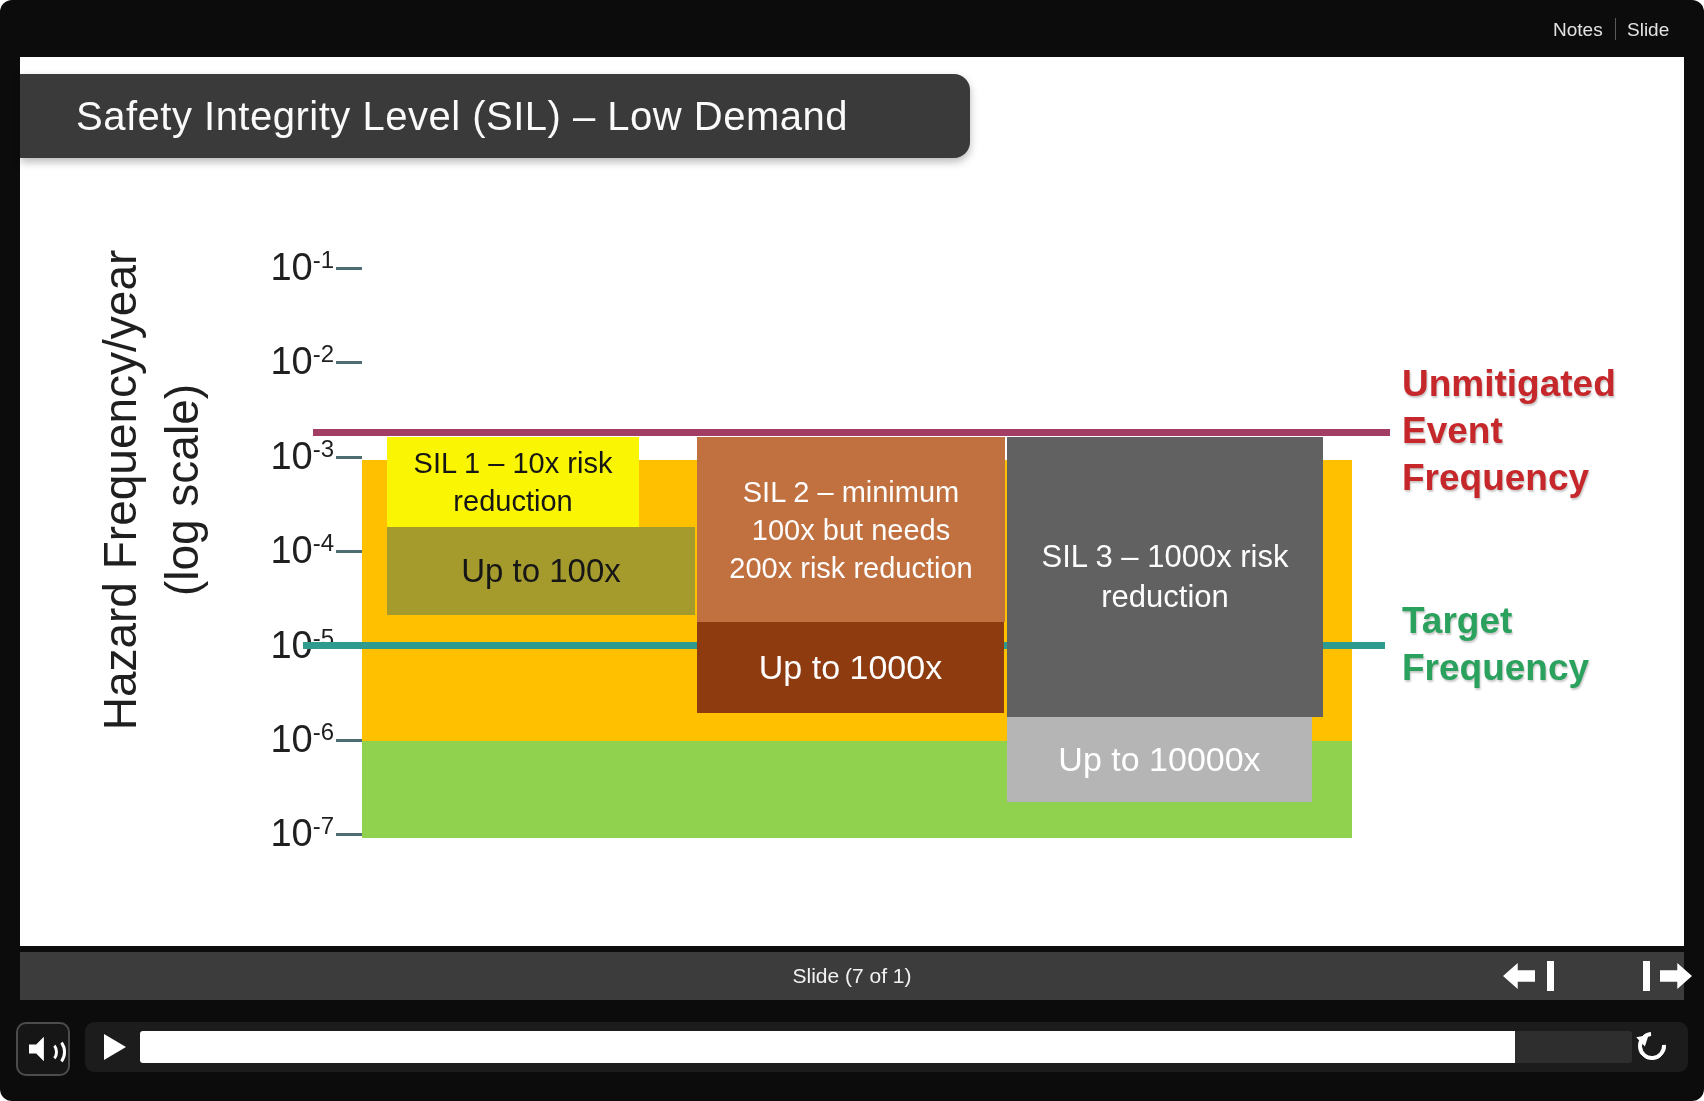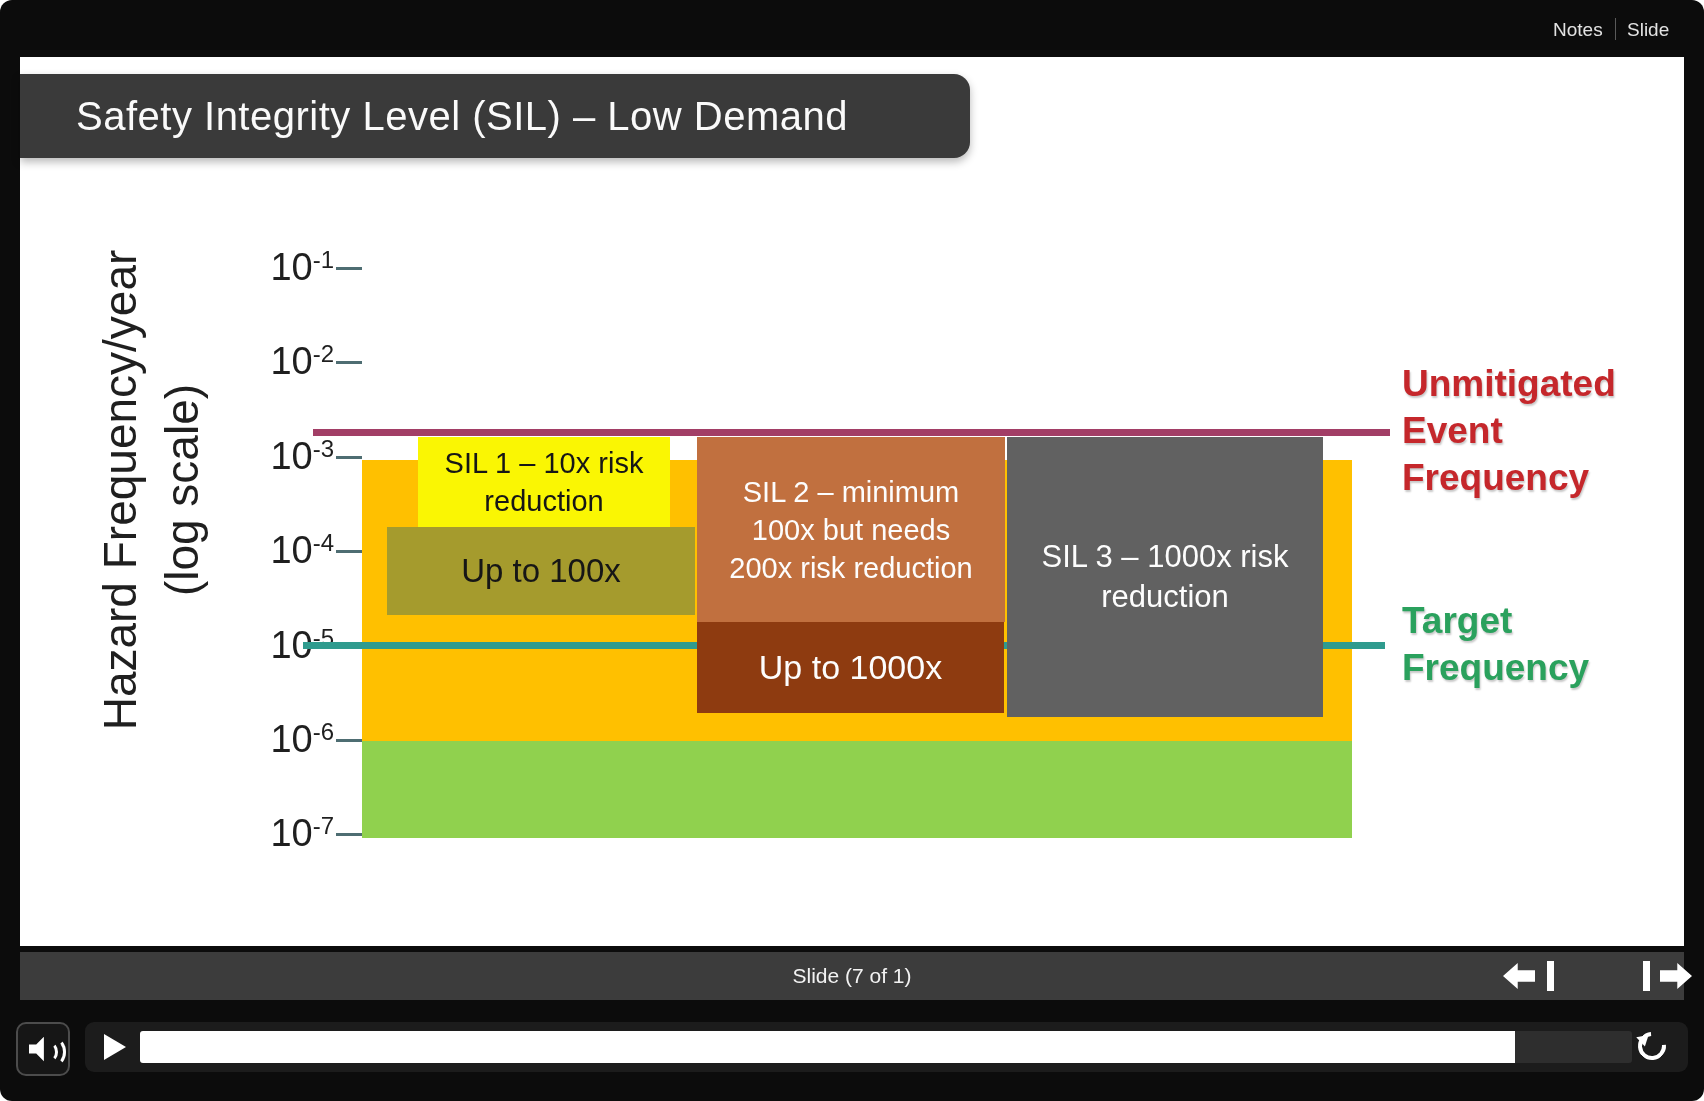--- a/index.html
+++ b/index.html
@@ -110,36 +110,39 @@
       <span class="tick-label"><span>10</span><sup>-7</sup></span>
       <span class="tick-dash"></span>
       </div>
 
     <div class="band band-orange"></div>
     <div class="band band-green"></div>
 
     <div class="hline" style="left:293px;top:372px;width:1077px;height:7px;background:#a23e66;"></div>
     <div class="hline" style="left:283px;top:585px;width:1082px;height:7px;background:#2f9b8e;"></div>
 
-    <div class="silbox" style="left:367px;top:380px;width:252px;height:90px;background:#faf603;margin-left:31px;">
+    <div class="silbox" style="left:367px;top:380px;width:252px;height:90px;background:#faf603;">
       <span style="color:#161616;font-size:29px;line-height:38px;width:250px;">SIL 1 – 10x risk reduction</span>
       </div>
     <div class="silbox" style="left:367px;top:470px;width:308px;height:88px;background:#a59b2d;">
       <span style="color:#161616;font-size:33px;">Up to 100x</span>
       </div>
 
     <div class="silbox" style="left:677px;top:380px;width:308px;height:185px;background:#c1703f;">
       <span style="color:#fdfdfd;font-size:29px;line-height:38px;width:250px;">SIL 2 – minimum 100x but needs 200x risk reduction</span>
       </div>
     <div class="silbox" style="left:677px;top:565px;width:307px;height:91px;background:#8e3b10;">
       <span style="color:#fdfdfd;font-size:34px;">Up to 1000x</span>
       </div>
 
     <div class="silbox" style="left:987px;top:380px;width:316px;height:280px;background:#616161;">
       <span style="color:#fdfdfd;font-size:31px;line-height:40px;width:260px;">SIL 3 – 1000x risk reduction</span>
+      </div>
+    <div class="silbox" style="left:987px;top:660px;width:305px;height:85px;background:#b5b5b5;">
+      <span style="color:#ffffff;font-size:34px;">Up to 10000x</span>
       </div>
 
     <div class="annot" style="left:1382px;top:303px;width:230px;color:#c5272b;">Unmitigated Event Frequency</div>
     <div class="annot" style="left:1382px;top:540px;width:230px;color:#2aa15d;">Target Frequency</div>
   </div>
 
   <div class="footerbar">
     <div class="slide-counter">Slide (7 of 1)</div>
 
     <div class="nav-btn" style="left:1483px;width:72px;">

